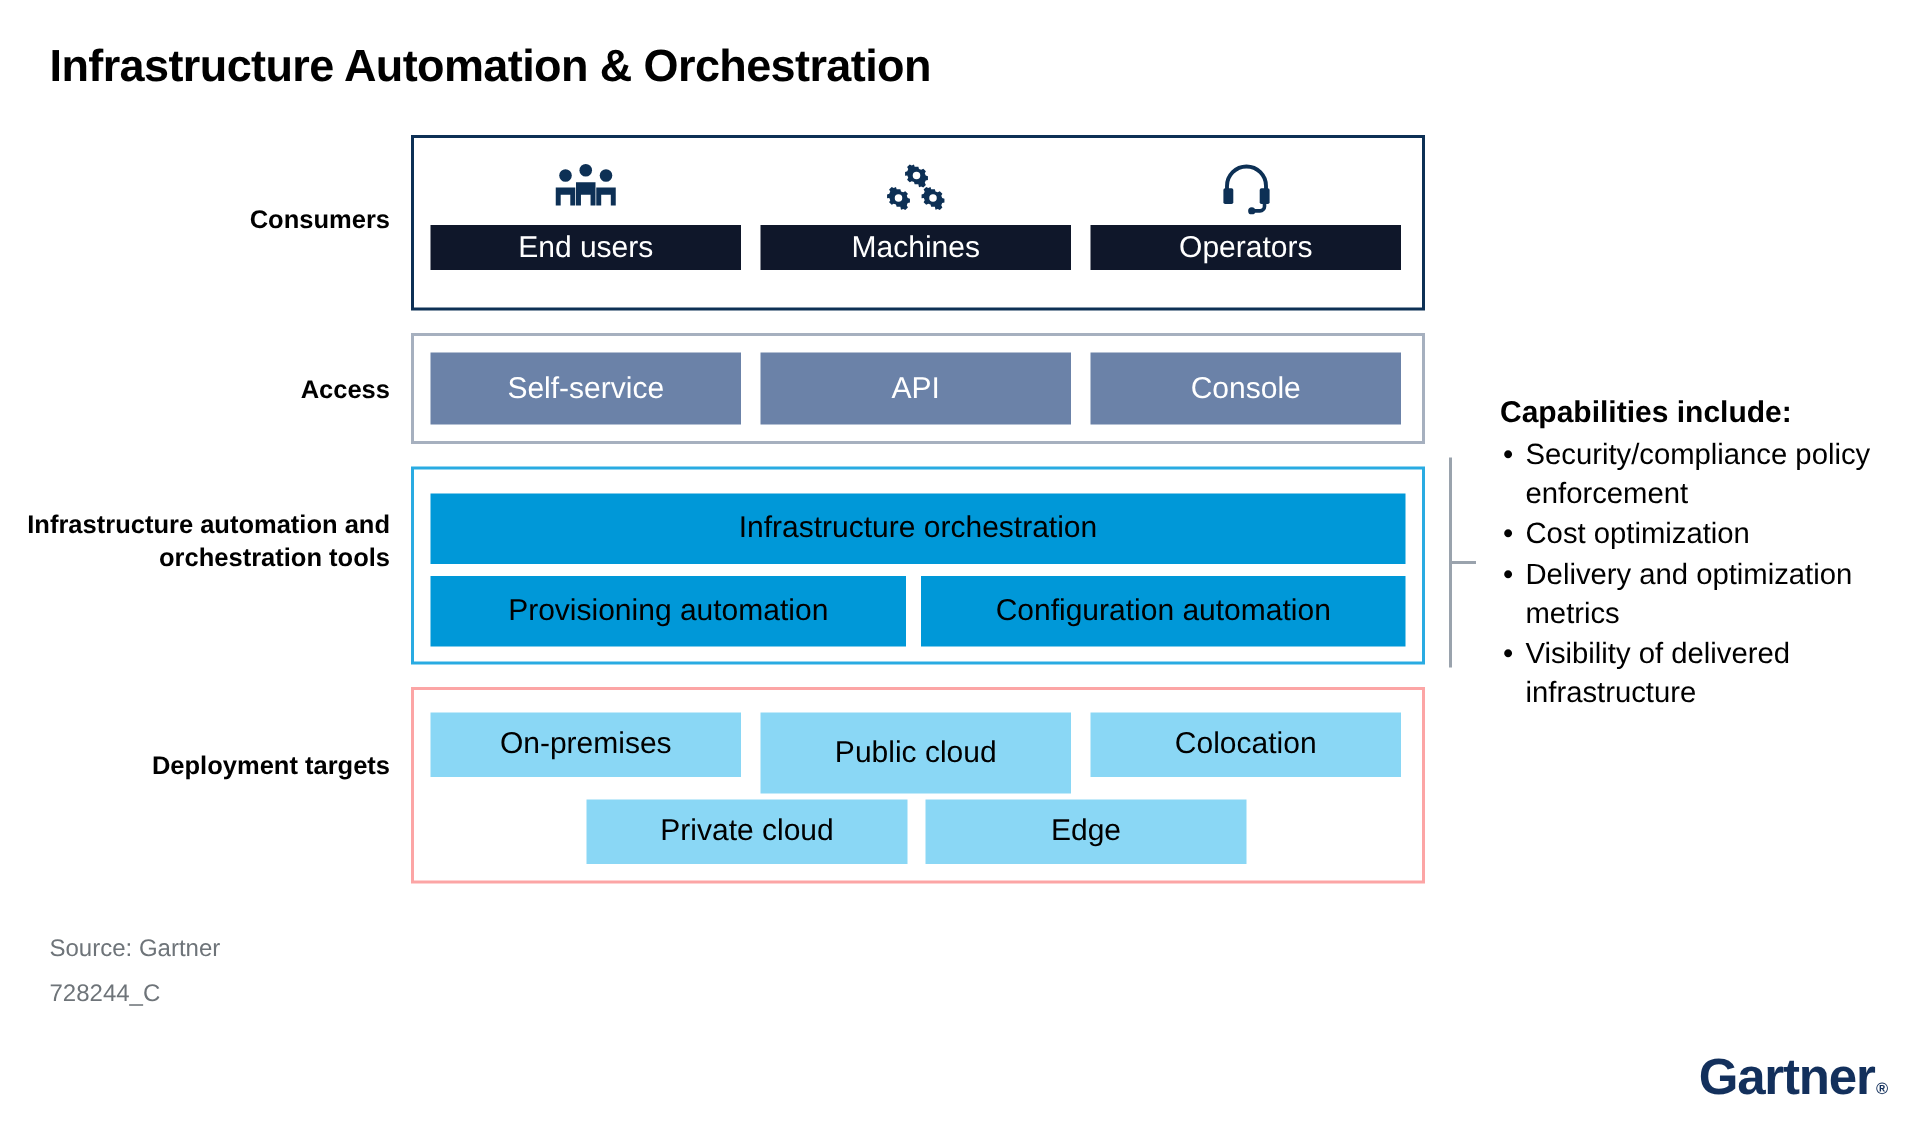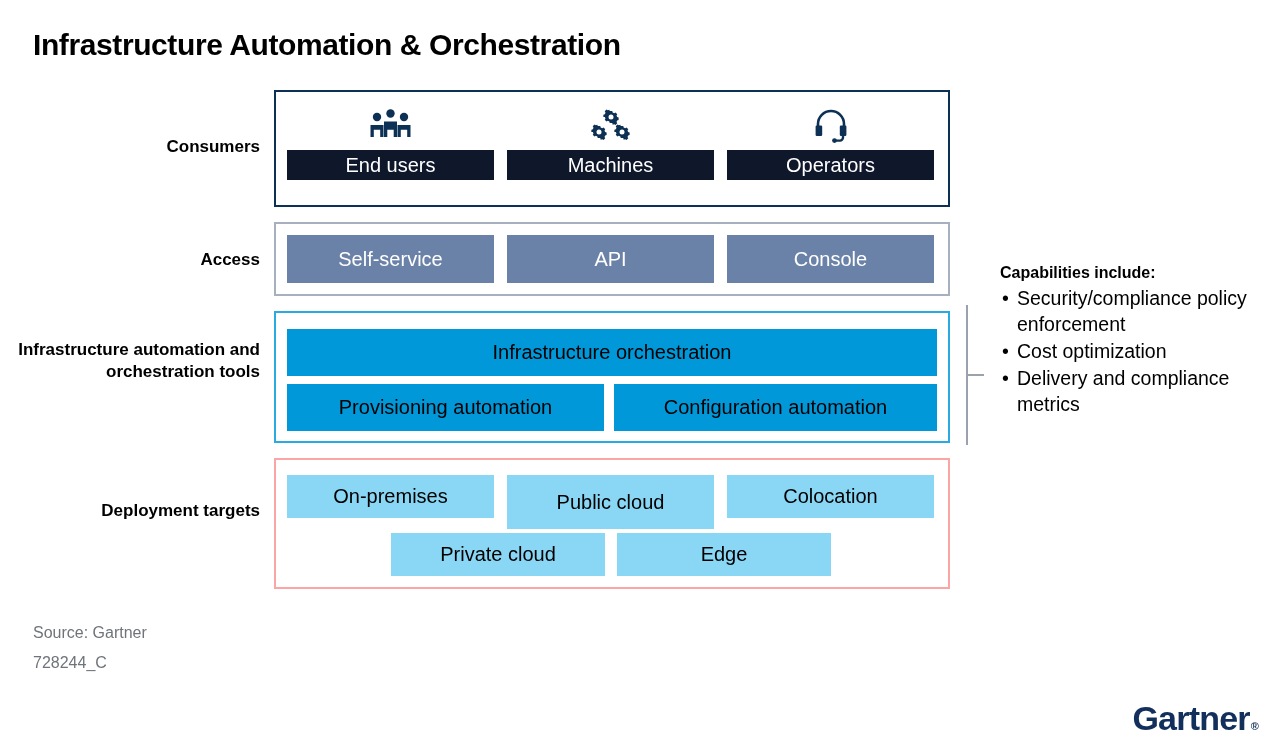--- a/index.html
+++ b/index.html
@@ -167,21 +167,21 @@
   }
 
   
   .cap-panel {
     position: absolute;
     left: 1000px;
     top: 264px;
     width: 272px;
   }
   .cap-title {
-    font-size: 16px;
+    font-size: 20px;
     font-weight: bold;
     color: #000000;
     margin-bottom: 4px;
     white-space: nowrap;
   }
   .cap-list { list-style: none; }
   .cap-list li {
     position: relative;
     padding-left: 17px;
     font-size: 19.5px;
@@ -314,20 +314,21 @@
 <div class="bracket">
   <div class="vline"></div>
   <div class="hline"></div>
 </div>
 
 <div class="cap-panel">
   <div class="cap-title">Capabilities include:</div>
   <ul class="cap-list">
     <li>Security/compliance policy enforcement</li>
     <li>Cost optimization</li>
-    <li>Delivery and compliance metrics</li>
+    <li>Delivery and optimization metrics</li>
+    <li>Visibility of delivered infrastructure</li>
   </ul>
 </div>
 
 <div class="source">Source: Gartner</div>
 <div class="docid">728244_C</div>
 
 <div class="logo"><span>Gartner</span><span class="reg">®</span></div>
 
 </body></html>

